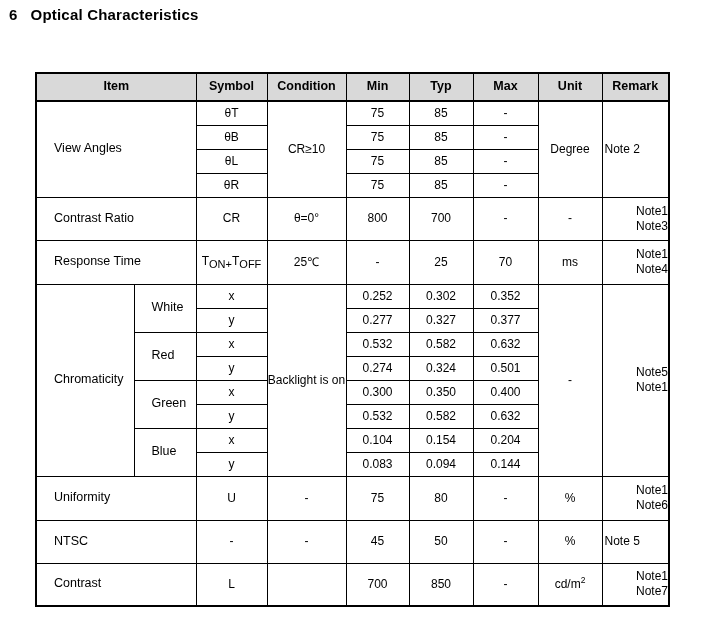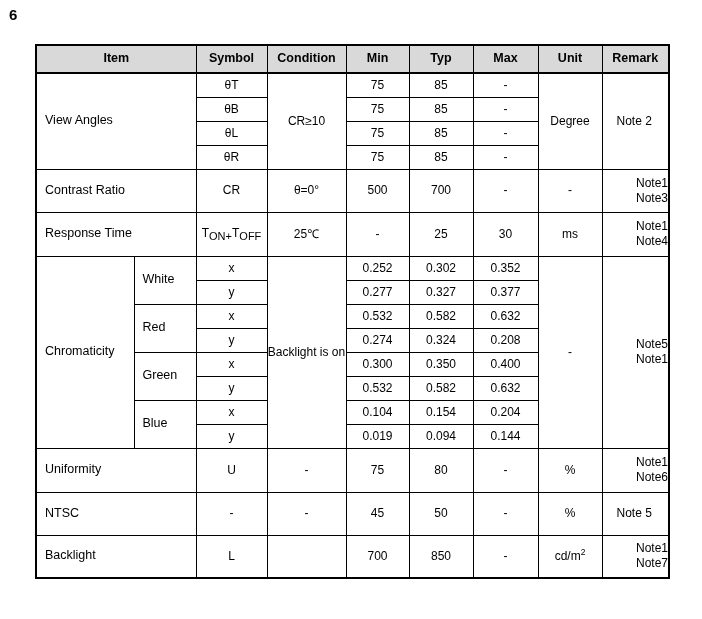--- a/index.html
+++ b/index.html
@@ -17,60 +17,61 @@
     font-size: 15px; font-weight: bold;
     display: flex; gap: 13px; letter-spacing: 0.2px;
   }
 
   .ta-note {
     position: absolute; left: 35px; top: 38px; width: 632px;
     text-align: right; font-size: 12.5px;
   }
 
   table.spec {
-    position: absolute; left: 35px; top: 44px;
+    position: absolute; left: 35px; top: 72px;
     width: 633px;
     border-collapse: collapse;
     table-layout: fixed;
     border: 2px solid #000;
   }
   .spec td, .spec th {
     border: 1px solid #000;
     font-size: 12px;
     text-align: center;
     vertical-align: middle;
     padding: 0;
     overflow: hidden;
     line-height: 1.25;
   }
   .spec th {
     background: #d9d9d9;
     font-weight: bold;
     font-size: 12.5px;
     border-bottom: 2px solid #000;
   }
-  .spec td.left { text-align: left; padding-left: 8px; font-size: 12.5px; }
-  .spec td.remark { text-align: left; padding-left: 14px; }
+  .spec td.left { text-align: left; padding-left: 17px; font-size: 12.5px; }
+  .spec td.remark { text-align: left; padding-left: 2px; }
   .spec td .line { display: block; text-align: right; }
   .spec sub { font-size: 11px; line-height: 1; }
   .spec sup { font-size: 8.5px; line-height: 1; vertical-align: super; }
 
   tr.h-header  { height: 28px; }
   tr.h-angle   { height: 24px; }
   tr.h-big     { height: 43px; margin-left: 15px; }
   tr.h-big2    { height: 44px; }
   tr.h-chroma  { height: 24px; }
 </style>
 </head>
 <body>
 
 <div class="page">
 
   <div class="doc-title">
     <span>6</span>
+    <span>Optical Characteristics</span>
   </div>
 
 
   <table class="spec">
     <colgroup>
       <col style="width:98px">
         <col style="width:62px">
         <col style="width:71px">
       <col style="width:79px">
         <col style="width:63px">
@@ -118,37 +119,37 @@
       <td>θR</td>
       <td>75</td>
       <td>85</td>
       <td>-</td>
     </tr>
 
     <tr class="h-big">
       <td colspan="2" class="left">Contrast Ratio</td>
       <td>CR</td>
       <td>θ=0°</td>
-      <td>500</td>
+      <td>800</td>
       <td>700</td>
       <td>-</td>
       <td>-</td>
       <td class="remark">
         <span class="line">Note1</span>
         <span class="line">Note3</span>
       </td>
     </tr>
 
     <tr class="h-big2">
       <td colspan="2" class="left">Response Time</td>
       <td><span>T</span><sub>ON+</sub><span>T</span><sub>OFF</sub></td>
       <td>25℃</td>
       <td>-</td>
       <td>25</td>
-      <td>30</td>
+      <td>70</td>
       <td>ms</td>
       <td class="remark">
         <span class="line">Note1</span>
         <span class="line">Note4</span>
       </td>
     </tr>
 
     <tr class="h-chroma">
       <td rowspan="8" class="left">Chromaticity</td>
       <td rowspan="2" class="left">White</td>
@@ -174,21 +175,21 @@
       <td rowspan="2" class="left">Red</td>
       <td>x</td>
       <td>0.532</td>
       <td>0.582</td>
       <td>0.632</td>
     </tr>
     <tr class="h-chroma">
       <td>y</td>
       <td>0.274</td>
       <td>0.324</td>
-      <td>0.208</td>
+      <td>0.501</td>
     </tr>
 
     <tr class="h-chroma">
       <td rowspan="2" class="left">Green</td>
       <td>x</td>
       <td>0.300</td>
       <td>0.350</td>
       <td>0.400</td>
     </tr>
     <tr class="h-chroma">
@@ -200,21 +201,21 @@
 
     <tr class="h-chroma">
       <td rowspan="2" class="left">Blue</td>
       <td>x</td>
       <td>0.104</td>
       <td>0.154</td>
       <td>0.204</td>
     </tr>
     <tr class="h-chroma">
       <td>y</td>
-      <td>0.019</td>
+      <td>0.083</td>
       <td>0.094</td>
       <td>0.144</td>
     </tr>
 
     <tr class="h-big2">
       <td colspan="2" class="left">Uniformity</td>
       <td>U</td>
       <td>-</td>
       <td>75</td>
       <td>80</td>
@@ -231,21 +232,21 @@
       <td>-</td>
       <td>-</td>
       <td>45</td>
       <td>50</td>
       <td>-</td>
       <td>%</td>
       <td class="remark">Note 5</td>
     </tr>
 
     <tr class="h-big">
-      <td colspan="2" class="left">Backlight</td>
+      <td colspan="2" class="left">Contrast</td>
       <td>L</td>
       <td></td>
       <td>700</td>
       <td>850</td>
       <td>-</td>
       <td><span>cd/m</span><sup>2</sup></td>
       <td class="remark">
         <span class="line">Note1</span>
         <span class="line">Note7</span>
       </td>

